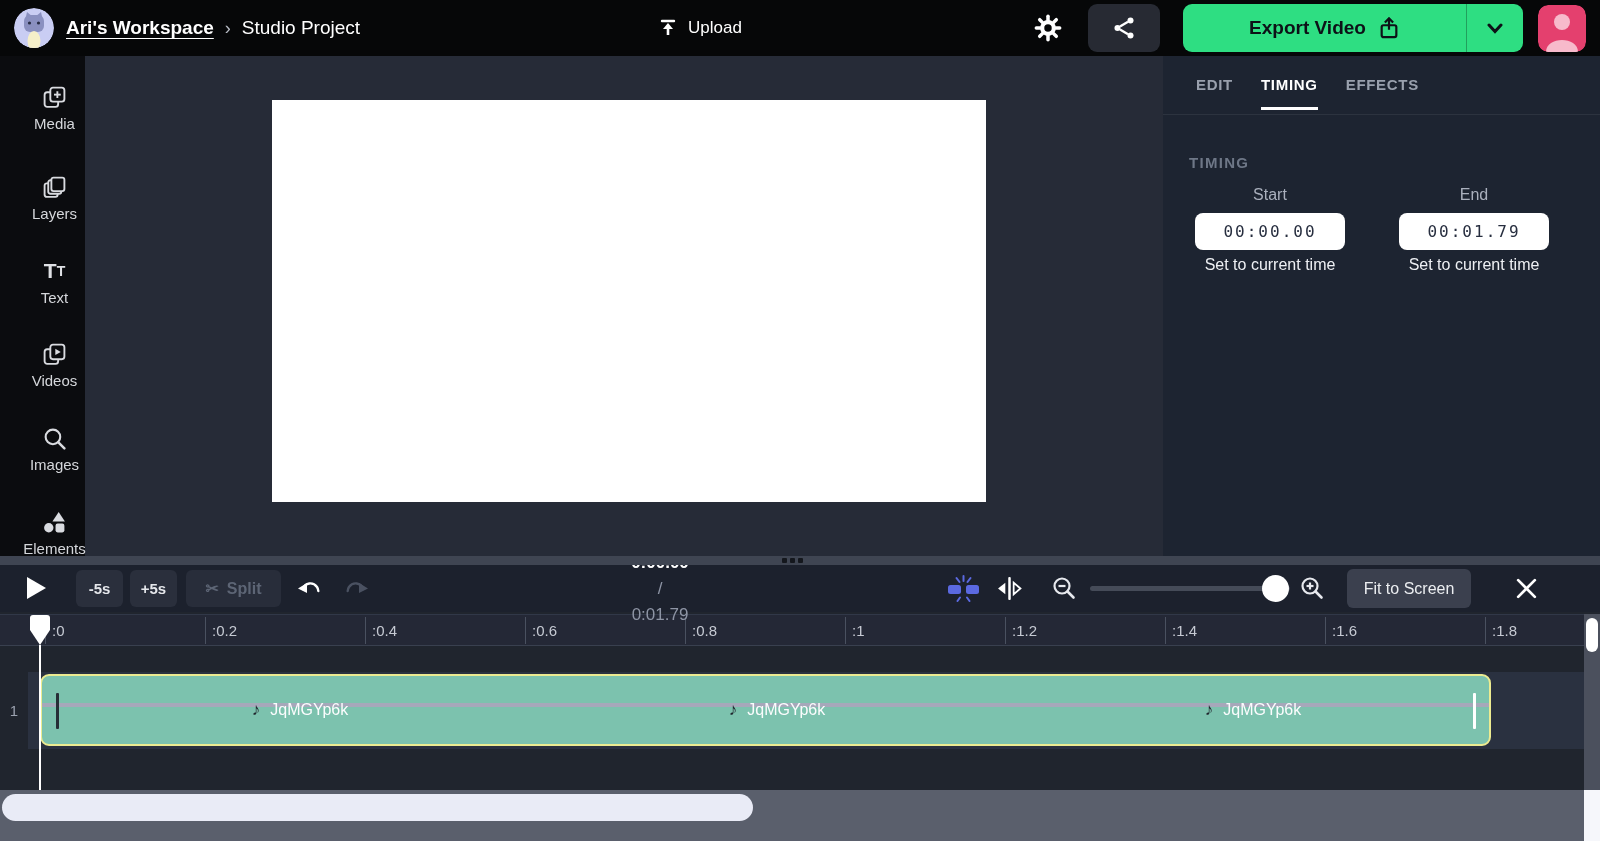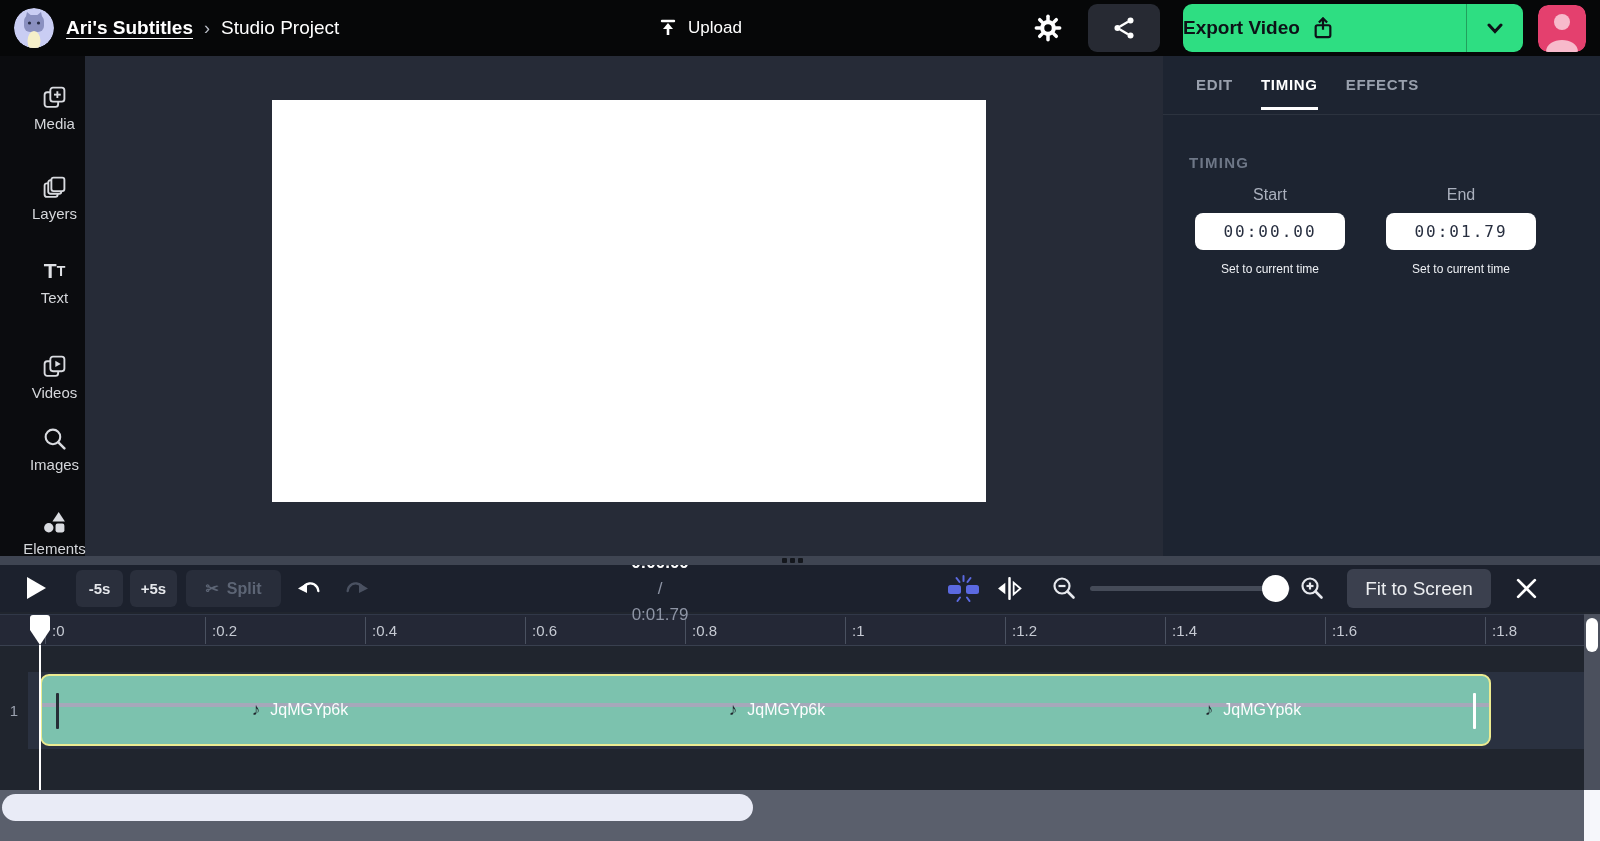--- a/index.html
+++ b/index.html
@@ -13,21 +13,21 @@
   .ws-link { color:#fff; font-weight:600; text-decoration:underline; text-underline-offset:4px; cursor:pointer; }
   .bc-sep { color:#b9bdc6; margin:0 11px; font-size:18px; }
   .project { color:#fff; font-weight:500; }
   .top-btn { position:absolute; top:0; height:56px; display:flex; align-items:center; gap:10px; color:#fff; font-size:17px; font-weight:500; cursor:pointer; }
   .btn-upload { left:658px; }
   .btn-subtitles { left:800px; }
   .icon-btn { position:absolute; display:flex; align-items:center; justify-content:center; cursor:pointer; }
   .btn-gear { left:1032px; top:13px; width:32px; height:30px; }
   .btn-share { left:1088px; top:4px; width:72px; height:48px; background:#272a33; border-radius:9px; }
   .btn-export { position:absolute; left:1183px; top:4px; width:340px; height:48px; background:#2ede82; border-radius:9px; display:flex; align-items:stretch; cursor:pointer; overflow:hidden; }
-  .export-main { flex:1; display:flex; align-items:center; justify-content:flex-start; gap:12px; font-size:19px; font-weight:700; color:#0d1117; }
+  .export-main { flex:1; display:flex; align-items:center; justify-content:center; gap:12px; font-size:19px; font-weight:700; color:#0d1117; }
   .export-divider { width:1px; background:rgba(0,0,0,0.28); margin:0; }
   .export-caret { width:56px; display:flex; align-items:center; justify-content:center; }
   .user-avatar { position:absolute; left:1538px; top:5px; width:48px; height:47px; border-radius:10px; overflow:hidden; cursor:pointer; }
 
   
   .sidebar { position:absolute; left:0; top:56px; width:85px; height:500px; background:#0b0c0f; z-index:20; }
   .side-item { position:absolute; left:0; width:85px; display:flex; flex-direction:column; align-items:center; gap:5px; color:#d5d7db; font-size:15px; cursor:pointer;padding-left:24px; }
   .side-item .ic { height:26px; display:flex; align-items:center; justify-content:center; }
   .ticon { font-weight:700; font-size:21px; color:#dfe1e5; line-height:22px; }
   .ticon small { font-size:14px; font-weight:700; }
@@ -37,24 +37,24 @@
   .canvas { position:absolute; left:272px; top:100px; width:714px; height:402px; background:#ffffff; z-index:5; }
 
   
   .panel { position:absolute; left:1163px; top:56px; width:437px; height:611px; background:#1d2431; }
   .tabs { position:absolute; left:33px; top:20px; display:flex; gap:28px; }
   .tab { font-size:15px; font-weight:700; letter-spacing:0.7px; color:#99a0ad; padding-bottom:14px; cursor:pointer; border-bottom:3px solid transparent; }
   .tab.active { color:#ffffff; border-bottom-color:#ffffff; }
   .tabline { position:absolute; left:0; top:58px; width:437px; height:1px; background:rgba(255,255,255,0.07); }
   .section-title { position:absolute; left:26px; top:98px; font-size:15px; font-weight:700; letter-spacing:1.3px; color:#6e7787; }
   .time-group { position:absolute; top:130px; width:150px; display:flex; flex-direction:column; align-items:center; }
-  .tg-start { left:32px; } .tg-end { left:223px; }
+  .tg-start { left:32px; } .tg-end { left:236px; }
   .tg-label { font-size:16px; color:#aab0bd; margin-bottom:9px; }
   .tg-input { width:150px; height:37px; border:none; border-radius:8px; background:#ffffff; text-align:center; font-family:"DejaVu Sans Mono", monospace; font-size:16px; letter-spacing:2px; color:#272e3f; outline:none; }
-  .tg-link { margin-top:12px; font-size:12px; color:#eef0f4; cursor:pointer; }
+  .tg-link { margin-top:6px; font-size:16px; color:#eef0f4; cursor:pointer; }
 
   
   .resize-strip { position:absolute; left:0; top:556px; width:1600px; height:9px; background:#3f4552; display:flex; align-items:center; justify-content:center; z-index:25; cursor:row-resize; }
   .resize-strip .dots { display:flex; gap:3px; margin-left:-15px; }
   .resize-strip .dots i { width:5px; height:5px; border-radius:1px; background:#14171d; }
 
   
   .ttoolbar { position:absolute; left:0; top:565px; width:1600px; height:47px; background:#1c212d; z-index:20; }
   .play-btn { position:absolute; left:27px; top:12px; width:0; height:0; border-left:19px solid #fff; border-top:11.5px solid transparent; border-bottom:11.5px solid transparent; cursor:pointer; }
   .tb-btn { position:absolute; top:5px; height:37px; display:flex; align-items:center; justify-content:center; background:#2a2f3c; border-radius:6px; color:#e6e8ec; font-size:15px; font-weight:600; cursor:pointer; }
@@ -67,21 +67,21 @@
   .timecode { position:absolute; left:560px; top:0; width:200px; height:47px; display:flex; align-items:center; justify-content:center; gap:6px; font-size:17px;flex-direction:column; }
   .tc-cur { color:#ffffff; font-weight:700; }
   .tc-rest { color:#8e95a5; font-weight:400; }
   .snap { position:absolute; left:944px; top:9px; cursor:pointer; }
   .splitview { position:absolute; left:997px; top:12px; cursor:pointer; }
   .zo { position:absolute; left:1051px; top:10px; cursor:pointer; }
   .zi { position:absolute; left:1299px; top:10px; cursor:pointer; }
   .zslider { position:absolute; left:1090px; top:0; width:200px; height:47px; cursor:pointer; }
   .zslider .track { position:absolute; left:0; top:21px; width:200px; height:5px; background:#454b58; border-radius:3px; }
   .zslider .knob { position:absolute; left:172px; top:10px; width:27px; height:27px; border-radius:50%; background:#ffffff; cursor:grab; }
-  .fit-btn { position:absolute; left:1347px; top:4px; width:144px; height:39px; background:#3b404e; border-radius:6px; display:flex; align-items:center; justify-content:center; font-size:19px; color:#eceef1; cursor:pointer; }
+  .fit-btn { position:absolute; left:1347px; top:4px; width:124px; height:39px; background:#3b404e; border-radius:6px; display:flex; align-items:center; justify-content:center; font-size:16px; color:#eceef1; cursor:pointer; }
   .close-btn { position:absolute; left:1514px; top:11px; cursor:pointer; }
 
   
   .timeline { position:absolute; left:0; top:612px; width:1600px; height:229px; background:#20252e; }
   .ruler { position:absolute; left:0; top:2px; width:1584px; height:32px; background:#242836; border-top:1px solid #313848; border-bottom:1px solid #39404f; cursor:pointer; }
   .tick { position:absolute; top:2px; height:27px; border-left:1px solid #4a5160; display:flex; align-items:center; }
   .tick span { padding-left:6px; font-size:15px; color:#c6cad3; }
   .trackband { position:absolute; left:28px; top:60px; width:1556px; height:77px; background:#2a3140; }
   .tracknum { position:absolute; left:0; top:60px; width:28px; height:77px; display:flex; align-items:center; justify-content:center; font-size:15px; color:#9aa1ae; }
   .clip { position:absolute; left:40px; top:62px; width:1451px; height:72px; background:#7cc2ae; border:2px solid #eceb91; border-radius:9px; cursor:grab; z-index:3; }
@@ -112,21 +112,21 @@
         <polygon points="11,13 13,4 19,9" fill="#8a90c0"></polygon>
         <polygon points="29,13 27,4 21,9" fill="#8a90c0"></polygon>
         <rect x="10" y="7" width="20" height="17" rx="6" fill="#8a90c0"></rect>
         <circle cx="15.5" cy="15" r="1.6" fill="#272c44"></circle>
         <circle cx="24.5" cy="15" r="1.6" fill="#272c44"></circle>
         <ellipse cx="20" cy="33" rx="6.5" ry="10" fill="#f5efc9"></ellipse>
       </svg>
     </div>
 
     <div class="breadcrumb">
-      <span class="ws-link">Ari's Subtitles</span>
+      <span class="ws-link">Ari's Workspace</span>
       <span class="bc-sep">›</span>
       <span class="project">Studio Project</span>
     </div>
 
     <div class="top-btn btn-upload">
       <svg width="20" height="20" viewBox="0 0 20 20">
         <line x1="4" y1="3" x2="16" y2="3" stroke="#fff" stroke-width="2.4" stroke-linecap="round"></line>
         <line x1="10" y1="17" x2="10" y2="9" stroke="#fff" stroke-width="2.6"></line>
         <polygon points="10,5 5,11 15,11" fill="#fff"></polygon>
       </svg>
@@ -205,21 +205,21 @@
           <rect x="6" y="5" width="12.5" height="13" rx="2" fill="#0b0c0f" stroke="#d9dbe0" stroke-width="1.8"></rect>
           <rect x="9" y="2.5" width="12.5" height="13" rx="2" fill="#0b0c0f" stroke="#d9dbe0" stroke-width="1.8"></rect>
         </svg>
       </span>
       <span>Layers</span>
     </div>
     <div class="side-item" style="top:202px">
       <span class="ic ticon">T<small>T</small></span>
       <span>Text</span>
     </div>
-    <div class="side-item" style="top:297px">
+    <div class="side-item" style="top:285px">
       <span class="ic">
         <svg width="25" height="25" viewBox="0 0 24 24">
           <rect x="2.5" y="7" width="13" height="14" rx="2.5" fill="none" stroke="#d9dbe0" stroke-width="1.8"></rect>
           <rect x="8" y="2.5" width="13.5" height="14" rx="2.5" fill="#0b0c0f" stroke="#d9dbe0" stroke-width="1.8"></rect>
           <polygon points="12.8,6.5 18,9.5 12.8,12.5" fill="#d9dbe0"></polygon>
         </svg>
       </span>
       <span>Videos</span>
     </div>
     <div class="side-item" style="top:369px">

